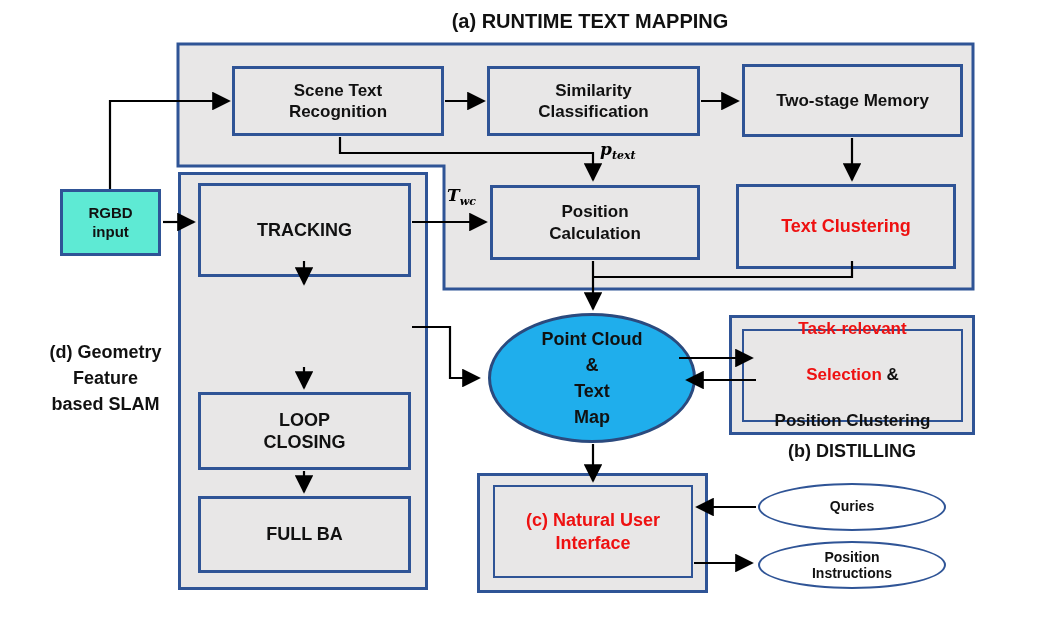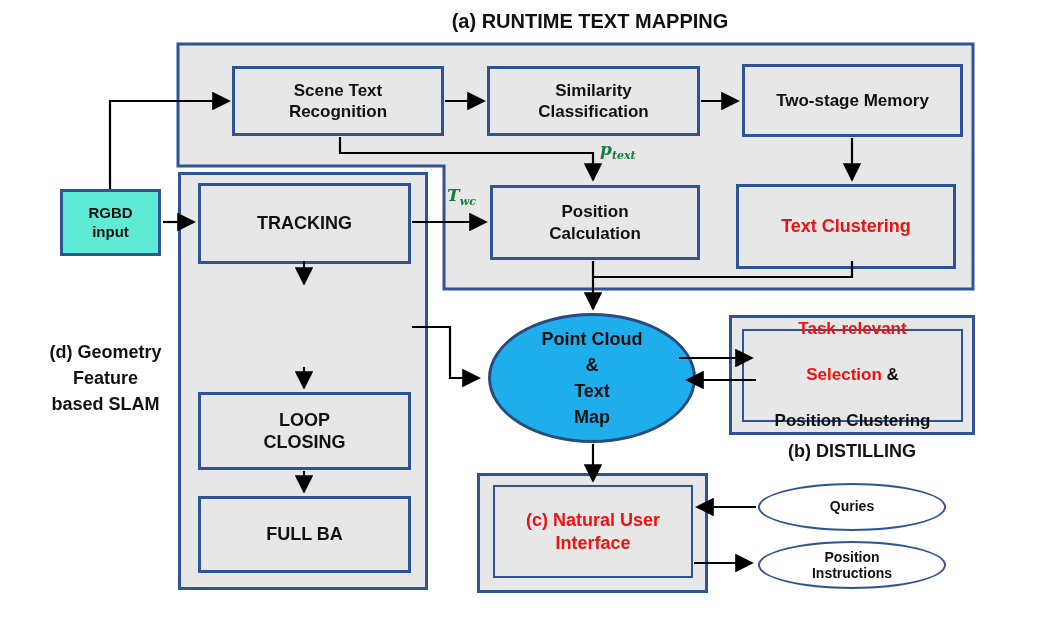--- a/index.html
+++ b/index.html
@@ -22,21 +22,21 @@
   .lbl { white-space:pre-line; line-height:1.25; }
   .ellipse { border-radius:50%; }
   .red { color:#EE1111; }
   .blk { color:#111; }
   .caption {
     position:absolute; font-weight:bold; color:#111;
     text-align:center; white-space:pre-line;
   }
   .mathlbl {
     position:absolute; font-family:"DejaVu Serif", serif;
-    font-style:italic; font-weight:bold; font-size:17px; color:#15803d;
+    font-style:italic; font-weight:bold; font-size:17px; color:#000000;
   }
   .mathlbl sub { font-size:11px; font-weight:bold; }
   svg.layer { position:absolute; left:0; top:0; pointer-events:none; }
 </style>
 </head>
 <body>
 
 <div id="canvas">
 
   <svg class="layer" width="1056" height="621">
@@ -72,21 +72,21 @@
   <div class="box" style="left:490px; top:185px; width:210px; height:75px; font-size:17px;">
     <span class="lbl">Position
 Calculation</span>
   </div>
 
   <div class="box" style="left:60px; top:189px; width:101px; height:67px; font-size:15px; background:#5eead4;">
     <span class="lbl">RGBD
 input</span>
   </div>
 
-  <div class="box" style="left:198px; top:183px; width:213px; height:81px; font-size:18px;">
+  <div class="box" style="left:198px; top:183px; width:213px; height:94px; font-size:18px;">
     <span class="lbl">TRACKING</span>
   </div>
   <div class="box" style="left:198px; top:392px; width:213px; height:78px; font-size:18px;">
     <span class="lbl">LOOP
 CLOSING</span>
   </div>
   <div class="box" style="left:198px; top:496px; width:213px; height:77px; font-size:18px;">
     <span class="lbl">FULL BA</span>
   </div>
 

